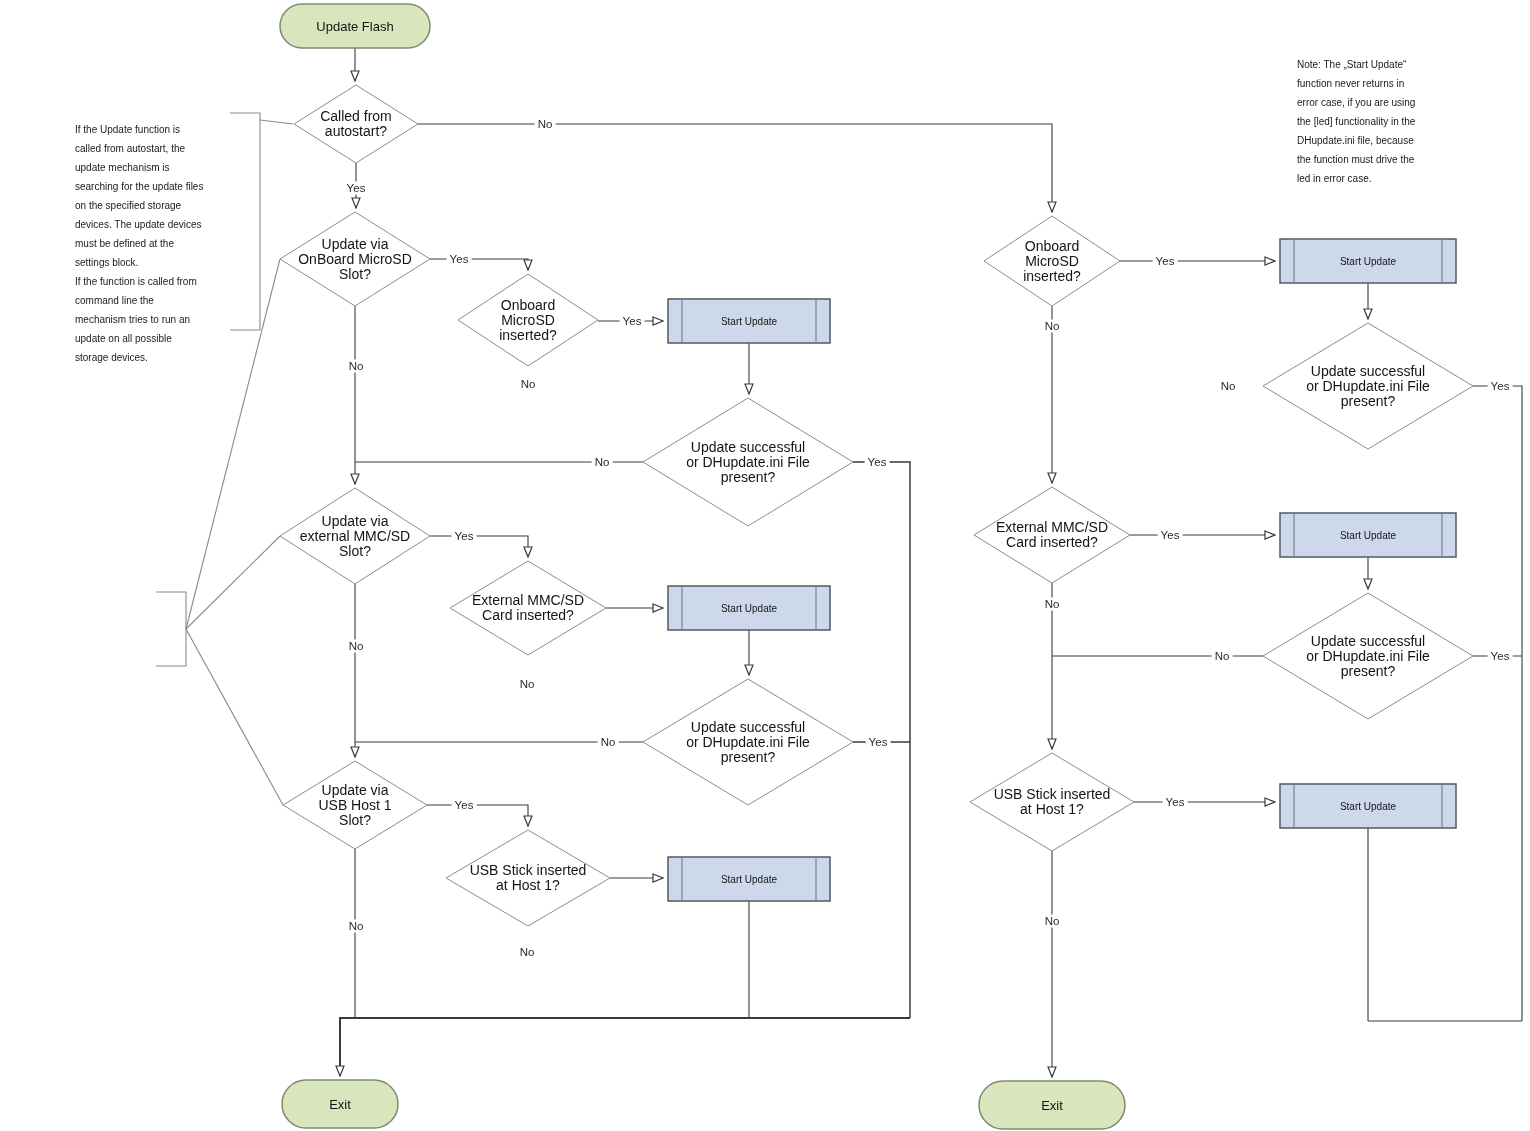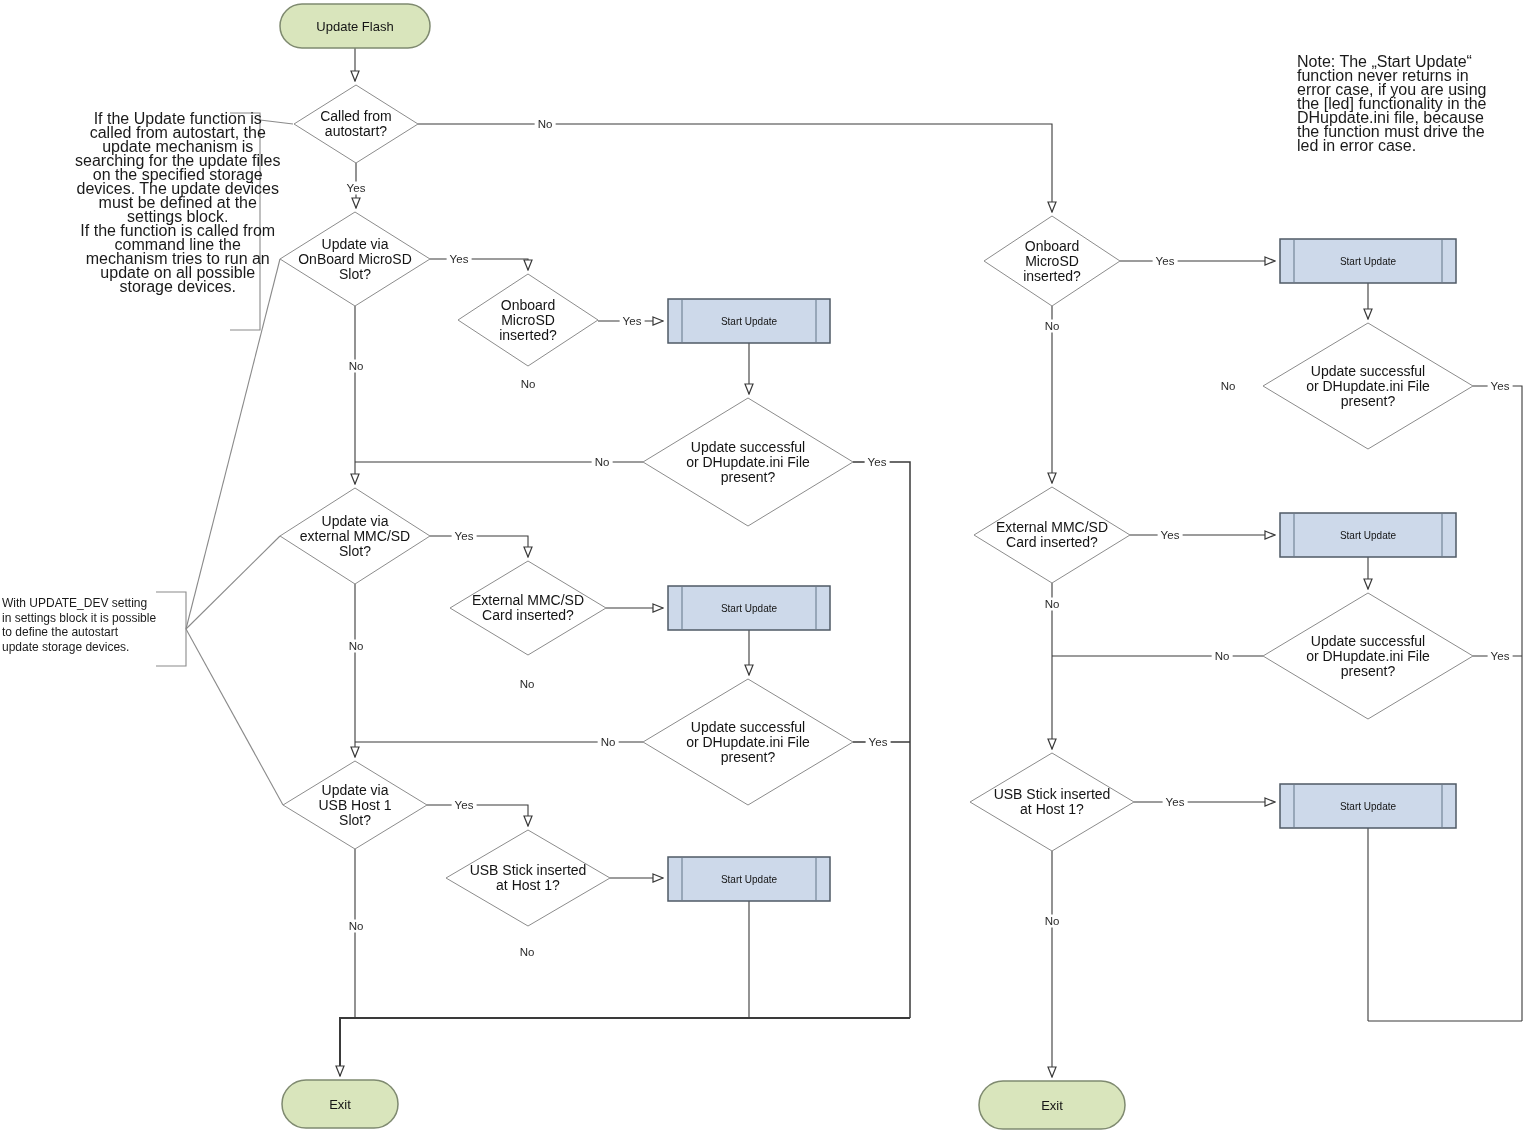--- a/index.html
+++ b/index.html
@@ -16,21 +16,21 @@
   }
   .node-label.decision{font-size:14px;line-height:15px;}
   .node-label.process{font-size:10px;}
   .node-label.terminator{font-size:13px;}
   .edge-label{
     position:absolute;transform:translate(-50%,-50%);
     font-size:11.5px;line-height:13px;color:#2b2b2b;
     background:#ffffff;padding:0 3px;white-space:nowrap;
   }
   .annotation{
-    position:absolute;white-space:pre;font-size:16px;line-height:14px;color:#1a1a1a;
+    position:absolute;white-space:pre;font-size:10px;line-height:19px;color:#1a1a1a;
   }
   .annotation.small{font-size:12px;line-height:14.6px;}
 </style>
 </head>
 <body>
 
 <div class="stage">
   <svg id="flow-svg" width="1530" height="1131" viewBox="0 0 1530 1131">
     <defs>
       <marker id="arrowhead" viewBox="0 0 12 10" refX="11" refY="5" markerWidth="12" markerHeight="10" orient="auto" markerUnits="userSpaceOnUse">
@@ -178,38 +178,34 @@
       <span class="edge-label" style="left: 1165px; top: 261px;">Yes</span>
       <span class="edge-label" style="left: 1052px; top: 326px;">No</span>
       <span class="edge-label" style="left: 1228px; top: 386px;">No</span>
       <span class="edge-label" style="left: 1500px; top: 386px;">Yes</span>
       <span class="edge-label" style="left: 1170px; top: 535px;">Yes</span>
       <span class="edge-label" style="left: 1052px; top: 604px;">No</span>
       <span class="edge-label" style="left: 1222px; top: 656px;">No</span>
       <span class="edge-label" style="left: 1500px; top: 656px;">Yes</span>
       <span class="edge-label" style="left: 1175px; top: 802px;">Yes</span>
       <span class="edge-label" style="left: 1052px; top: 921px;">No</span>
-      <div class="annotation" style="left: 75px; top: 112px; text-align: center;">If the Update function is
+      <div class="annotation" style="left: 75px; top: 120px;">If the Update function is
 called from autostart, the
 update mechanism is
 searching for the update files
 on the specified storage
 devices. The update devices
 must be defined at the
 settings block.
 If the function is called from
 command line the
 mechanism tries to run an
 update on all possible
 storage devices.</div>
       <div class="annotation" style="left: 1297px; top: 55px;">Note: The „Start Update“
 function never returns in
 error case, if you are using
 the [led] functionality in the
 DHupdate.ini file, because
 the function must drive the
 led in error case.</div>
-      <div class="annotation small" style="left: 2px; top: 596px;">With UPDATE_DEV setting
-in settings block it is possible
-to define the autostart
-update storage devices.</div>
     </div>
 </div>
 
 </body></html>

